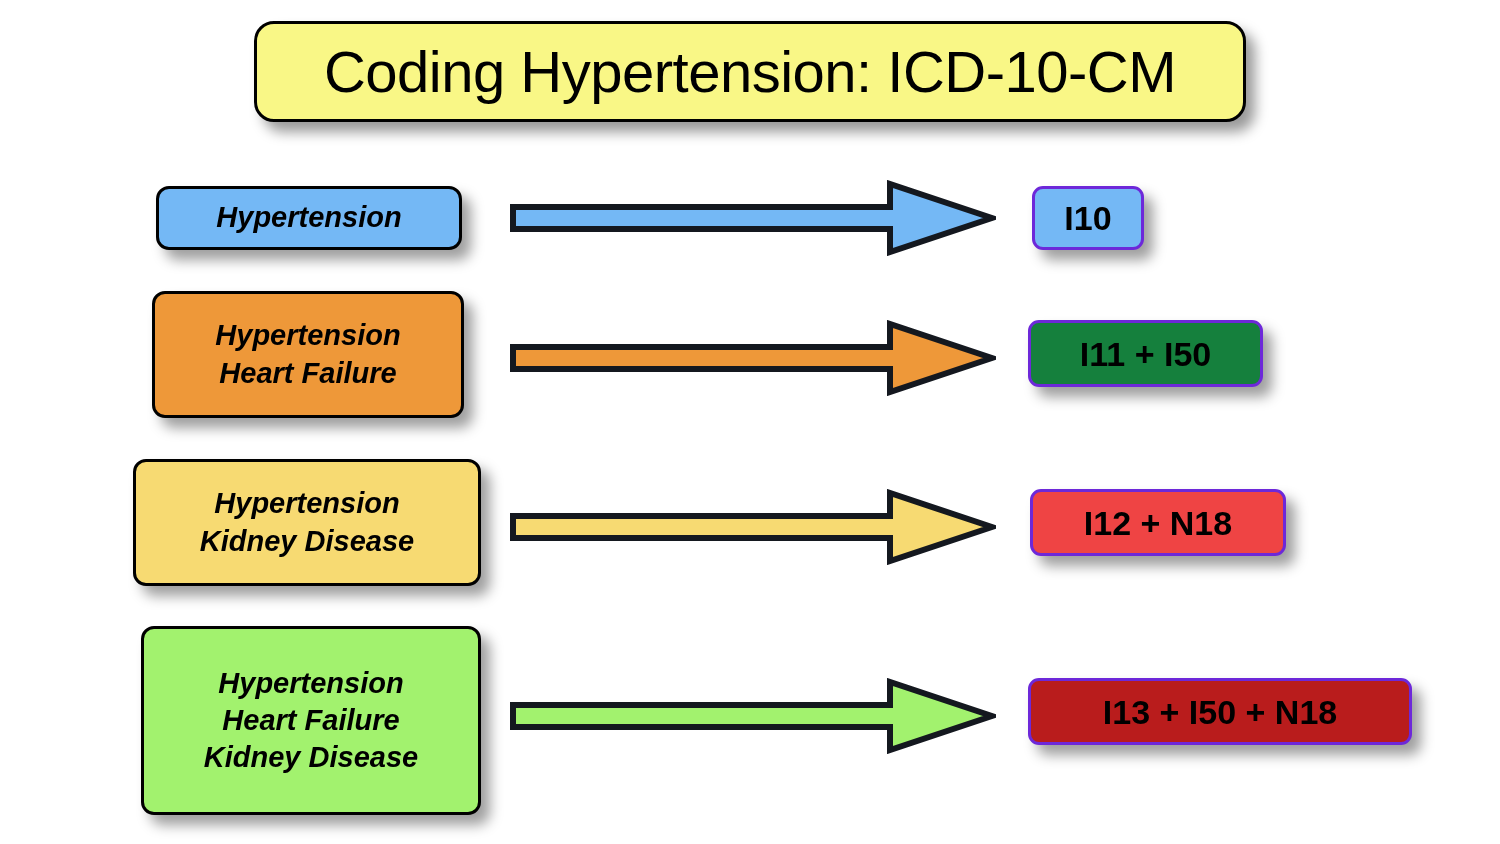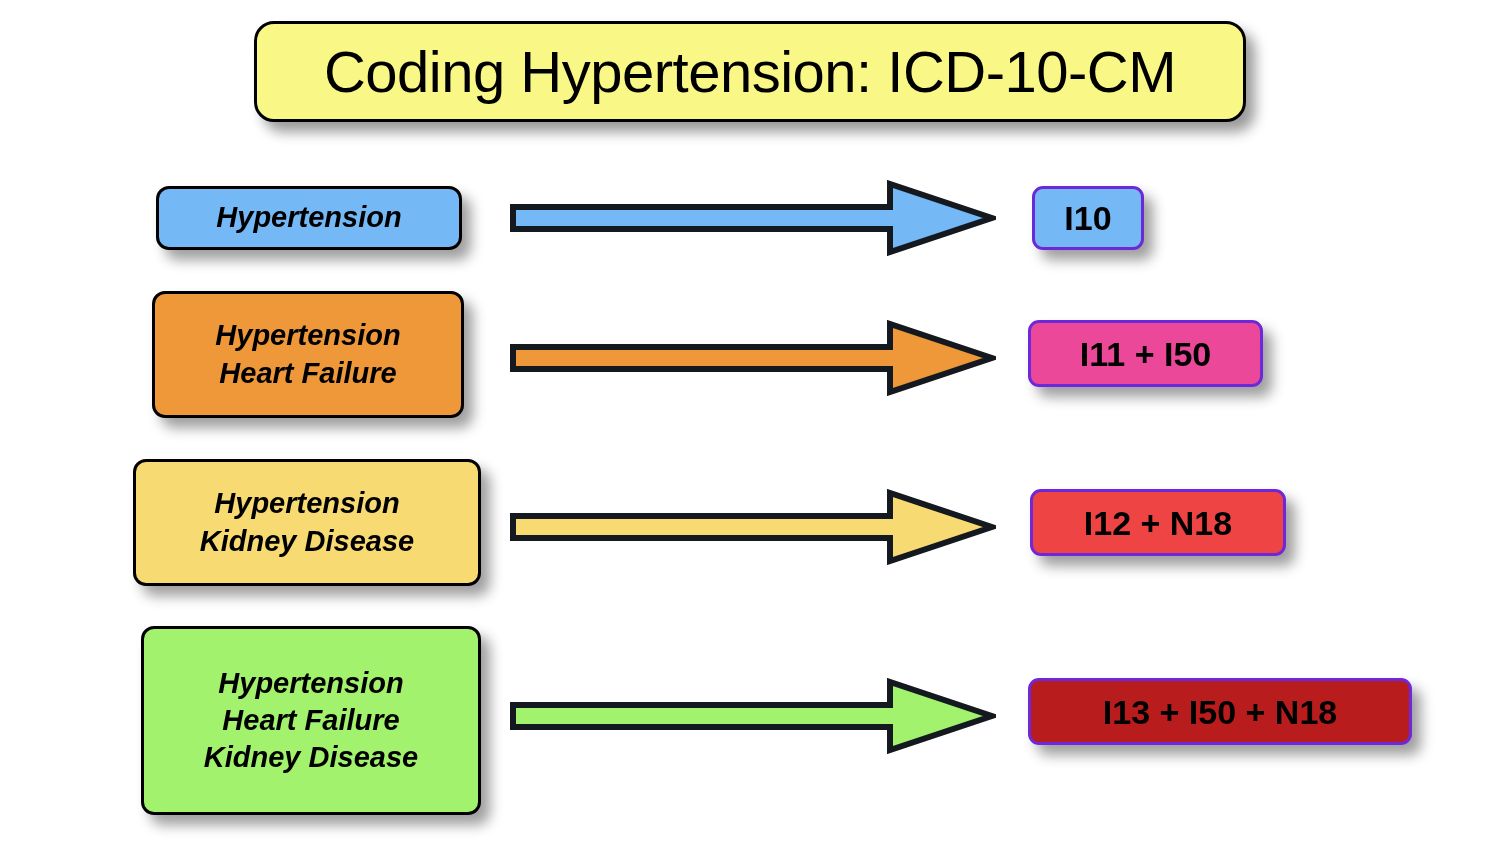--- a/index.html
+++ b/index.html
@@ -154,21 +154,21 @@
   <div class="row" id="row-2">
     <div class="src-box" style="background: rgb(238, 152, 57);">
       <span class="src-line">Hypertension</span>
       <span class="src-line">Heart Failure</span>
     </div>
     <div class="arrow">
       <svg viewBox="0 0 486 76" preserveAspectRatio="none" aria-hidden="true">
         <polygon points="3,27 380,27 380,4 482,38 380,72 380,49 3,49" fill="#ee9839" stroke="#14181f" stroke-width="6" stroke-linejoin="miter"></polygon>
       </svg>
     </div>
-    <div class="code-box" style="background: #ec4899;">
+    <div class="code-box" style="background: #15803d;">
       <span class="code-text">I11 + I50</span>
     </div>
   </div>
 
   <div class="row" id="row-3">
     <div class="src-box" style="background: rgb(247, 218, 114);">
       <span class="src-line">Hypertension</span>
       <span class="src-line">Kidney Disease</span>
     </div>
     <div class="arrow">

